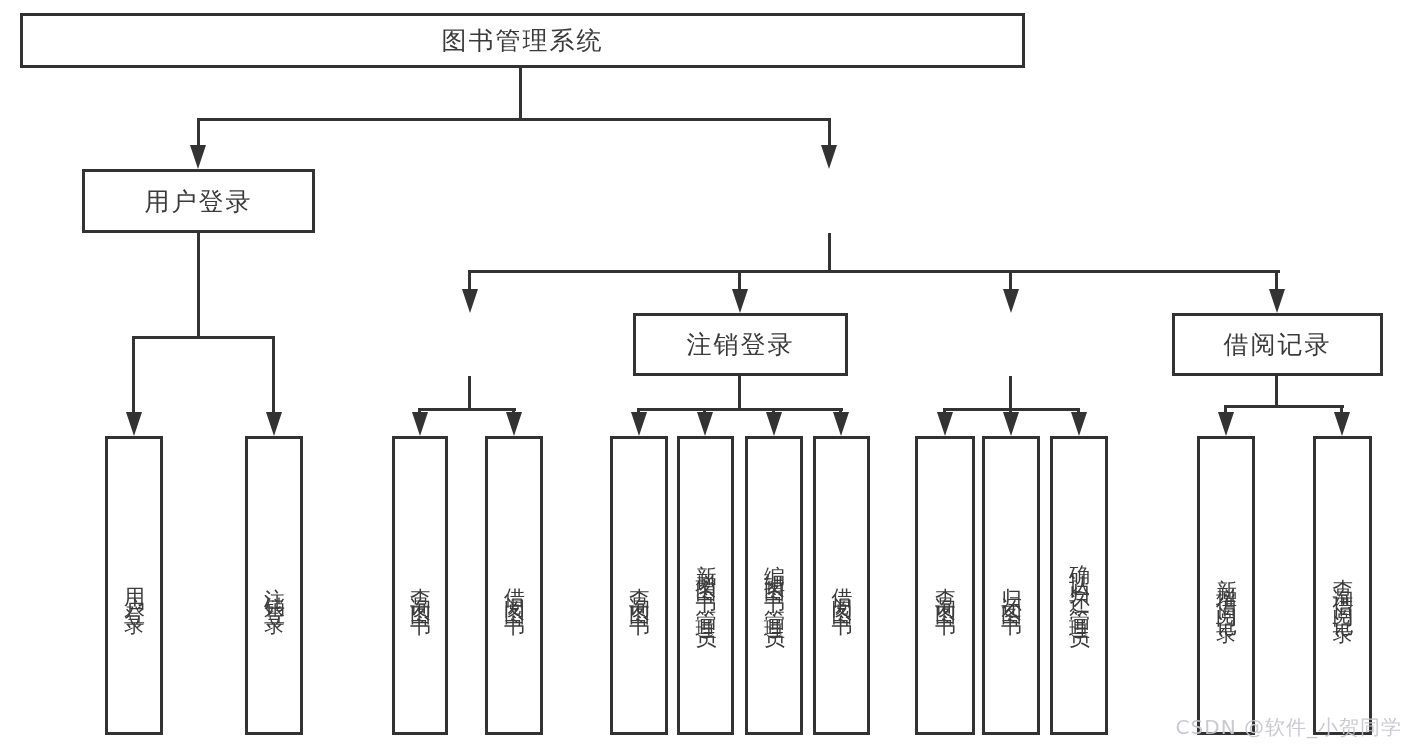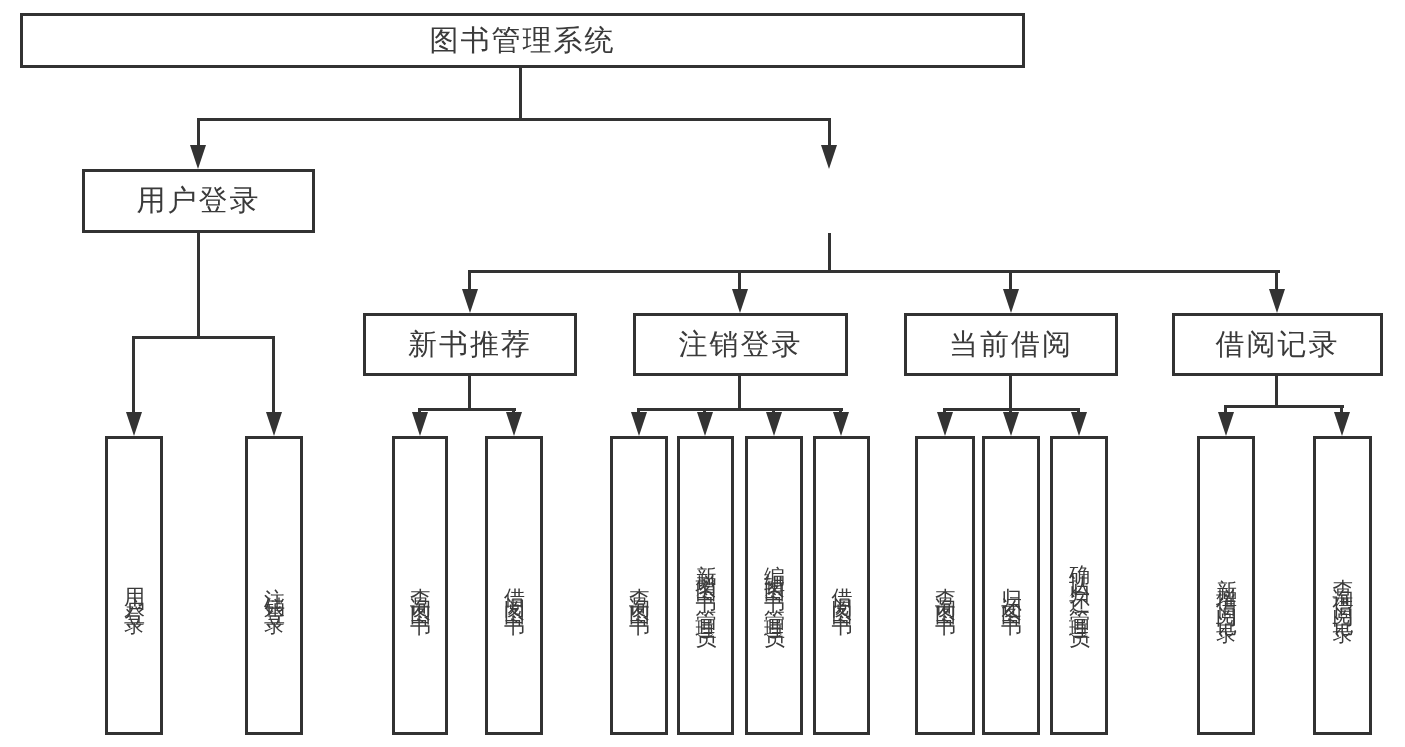--- a/index.html
+++ b/index.html
@@ -7,21 +7,21 @@
   #stage{position:relative;width:1405px;height:747px;background:#ffffff;overflow:hidden;}
   .box{
     position:absolute;
     box-sizing:border-box;
     border:3px solid #323232;
     background:#ffffff;
     display:flex;
     align-items:center;
     justify-content:center;
     color:#3a3a3a;
-    font-size:29px;
+    font-size:25px;
     letter-spacing:2px;
     text-align:center;
   }
   .vbox{
     writing-mode:vertical-rl;
     font-size:21px;
     letter-spacing:9px;
     line-height:1.1;
     padding-top:6px;
   }
@@ -46,23 +46,21 @@
 </style>
 </head>
 <body>
 
 <div id="stage">
 
   <div class="box" style="left:20px;top:13px;width:1005px;height:55px;">图书管理系统</div>
 
   <div class="box" style="left:82px;top:169px;width:233px;height:64px;">用户登录</div>
 
-  <div class="box" style="left:363px;top:313px;width:214px;height:63px;">新书推荐</div>
   <div class="box" style="left:633px;top:313px;width:215px;height:63px;">注销登录</div>
-  <div class="box" style="left:904px;top:313px;width:214px;height:63px;">当前借阅</div>
   <div class="box" style="left:1172px;top:313px;width:211px;height:63px;">借阅记录</div>
 
   <div class="box vbox" style="left:105px;top:436px;width:58px;height:299px;">用户登录</div>
   <div class="box vbox" style="left:245px;top:436px;width:58px;height:299px;">注销登录</div>
 
   <div class="box vbox" style="left:392px;top:436px;width:56px;height:299px;">查询图书</div>
   <div class="box vbox" style="left:485px;top:436px;width:58px;height:299px;">借阅图书</div>
 
   <div class="box vbox" style="left:610px;top:436px;width:58px;height:299px;">查询图书</div>
   <div class="box vbox" style="left:677px;top:436px;width:57px;height:299px;">新增图书（管理员）</div>
@@ -128,14 +126,15 @@
   <div class="vline" style="left:1077px;top:408px;height:10px;"></div>
   <div class="arr" style="left:1071px;top:412px;"></div>
 
   <div class="vline" style="left:1275px;top:376px;height:31px;"></div>
   <div class="hline" style="left:1224px;top:405px;width:120px;"></div>
   <div class="vline" style="left:1224px;top:405px;height:13px;"></div>
   <div class="arr" style="left:1218px;top:412px;"></div>
   <div class="vline" style="left:1340px;top:405px;height:13px;"></div>
   <div class="arr" style="left:1334px;top:412px;"></div>
 
+  <div class="watermark">CSDN @软件_小贺同学</div>
 
 </div>
 
 </body></html>

